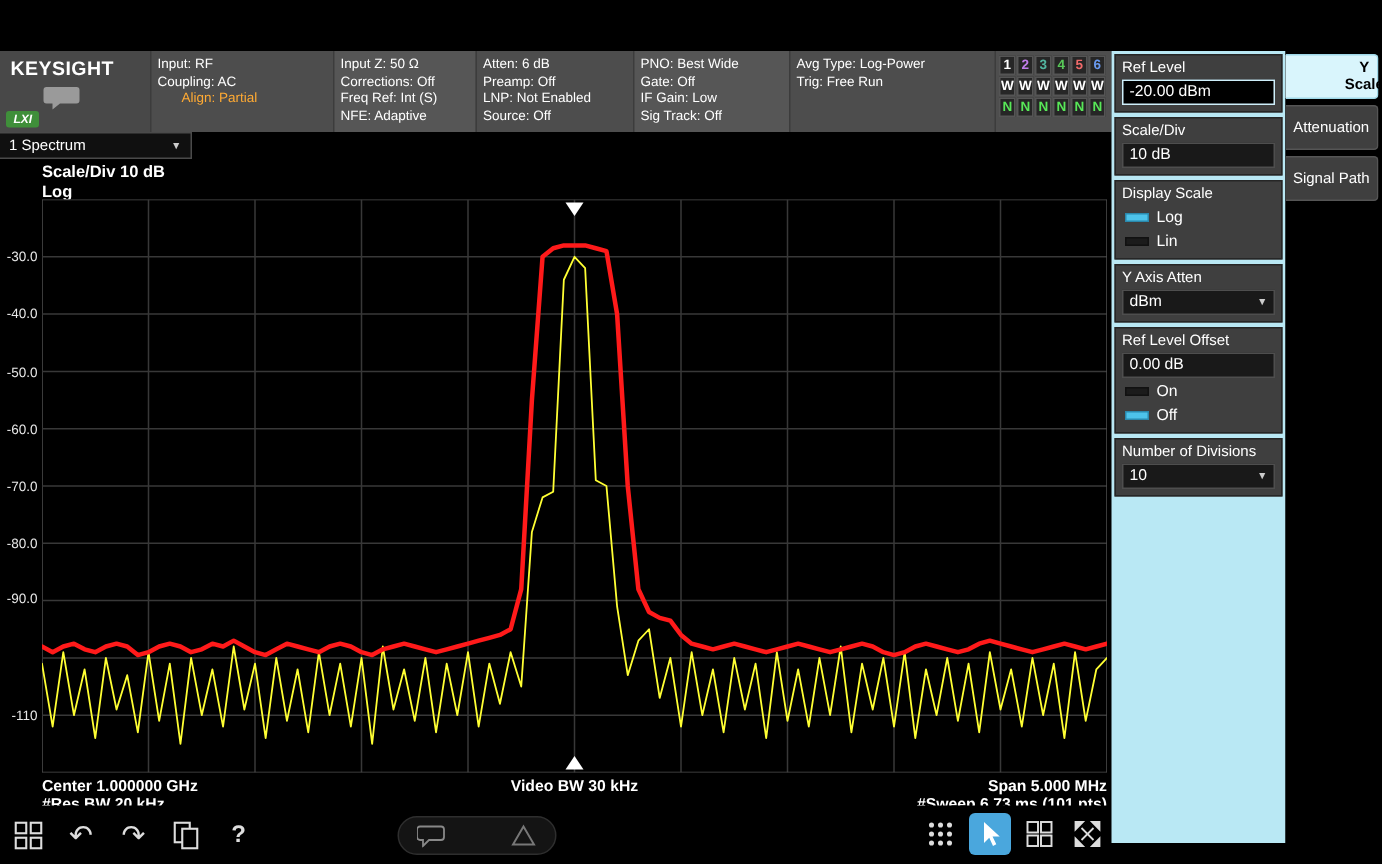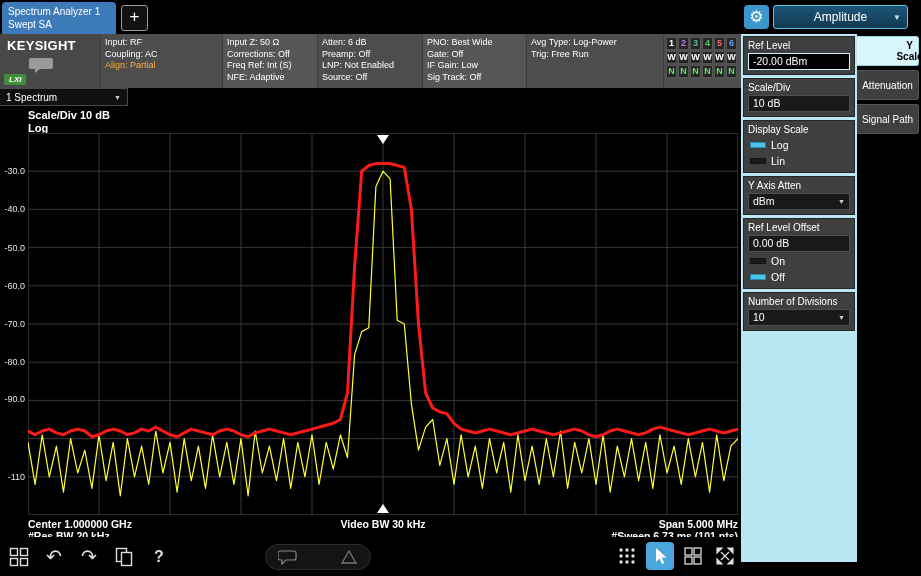--- a/index.html
+++ b/index.html
@@ -28,21 +28,21 @@
   .bubble-ic{position:absolute;left:28px;top:22px;}
   .lxi{position:absolute;left:4px;bottom:3px;background:#3f8f3a;color:#fff;font-size:8px;
        font-weight:bold;font-style:italic;padding:1px 5px;border-radius:2px;}
   .hcols{display:flex;flex:1;}
   .hcol{box-sizing:border-box;border-left:1px solid #3c3c3c;padding:3px 4px;font-size:9px;
         line-height:11.5px;color:#fff;white-space:nowrap;overflow:hidden;}
   .hcol:nth-child(odd){background:#4d4d4d;}
   .hcol:nth-child(even){background:#565656;}
   .hcol:nth-child(1){width:122px;}.hcol:nth-child(2){width:95px;}
   .hcol:nth-child(3){width:105px;}.hcol:nth-child(4){width:104px;}.hcol:nth-child(5){width:137px;}
-  .hline.hl{color:#ffaa33;}
+  .hline.hl{color:#ffaa33;margin-left:16px;}
   .marker-table{width:78px;flex:none;box-sizing:border-box;padding:3px 2px;border-left:1px solid #3c3c3c;}
   .mrow{display:flex;gap:1px;margin-bottom:1px;}
   .mcell{width:11px;height:13px;background:#262626;border:1px solid #555;box-sizing:border-box;
          font-size:9px;font-weight:bold;text-align:center;line-height:11px;}
 
   
   .chart-region{position:absolute;left:0;top:88px;width:618px;height:449px;background:#000;color:#fff;}
   .trace-selector{position:absolute;left:0;top:0;width:128px;height:18px;background:#101010;
                   border:1px solid #4a4a4a;border-left:none;box-sizing:border-box;font-size:10px;
                   display:flex;justify-content:space-between;align-items:center;padding:0 6px;color:#fff;}
@@ -89,34 +89,20 @@
   .side-tab{margin:0 2px 4px 0;height:28px;background:#3f3f3f;color:#fff;font-size:10px;
             display:flex;align-items:center;justify-content:center;border:1px solid #555;border-left:none;
             border-radius:0 3px 3px 0;text-align:center;}
   .side-tab.active{background:#d9f5fc;color:#000;font-weight:bold;border-color:#9fd8e8;padding-left:44px;}
 </style>
 </head>
 <body>
 
 <div id="app">
 
-  <div class="top-bar">
-    <div class="app-tab">
-      <div class="tab-l1">Spectrum Analyzer 1</div>
-      <div class="tab-l2">Swept SA</div>
-    </div>
-    <div class="add-btn">+</div>
-    <div class="gear-btn">
-      <span class="gear-glyph">⚙</span>
-    </div>
-    <div class="mode-dd">
-      <span>Amplitude</span>
-      <span class="dd-arrow">▼</span>
-    </div>
-  </div>
 
   <div class="header-bar">
     <div class="logo-cell">
       <div class="brand">KEYSIGHT</div>
       <svg class="bubble-ic" width="26" height="18" viewBox="0 0 26 18">
         <path d="M3,2 h20 a2,2 0 0 1 2,2 v7 a2,2 0 0 1 -2,2 h-11 l-5,4 v-4 h-4 a2,2 0 0 1 -2,-2 v-7 a2,2 0 0 1 2,-2 z" fill="#9a9a9a"></path>
       </svg>
       <div class="lxi">LXI</div>
     </div>
     <div class="hcols">

